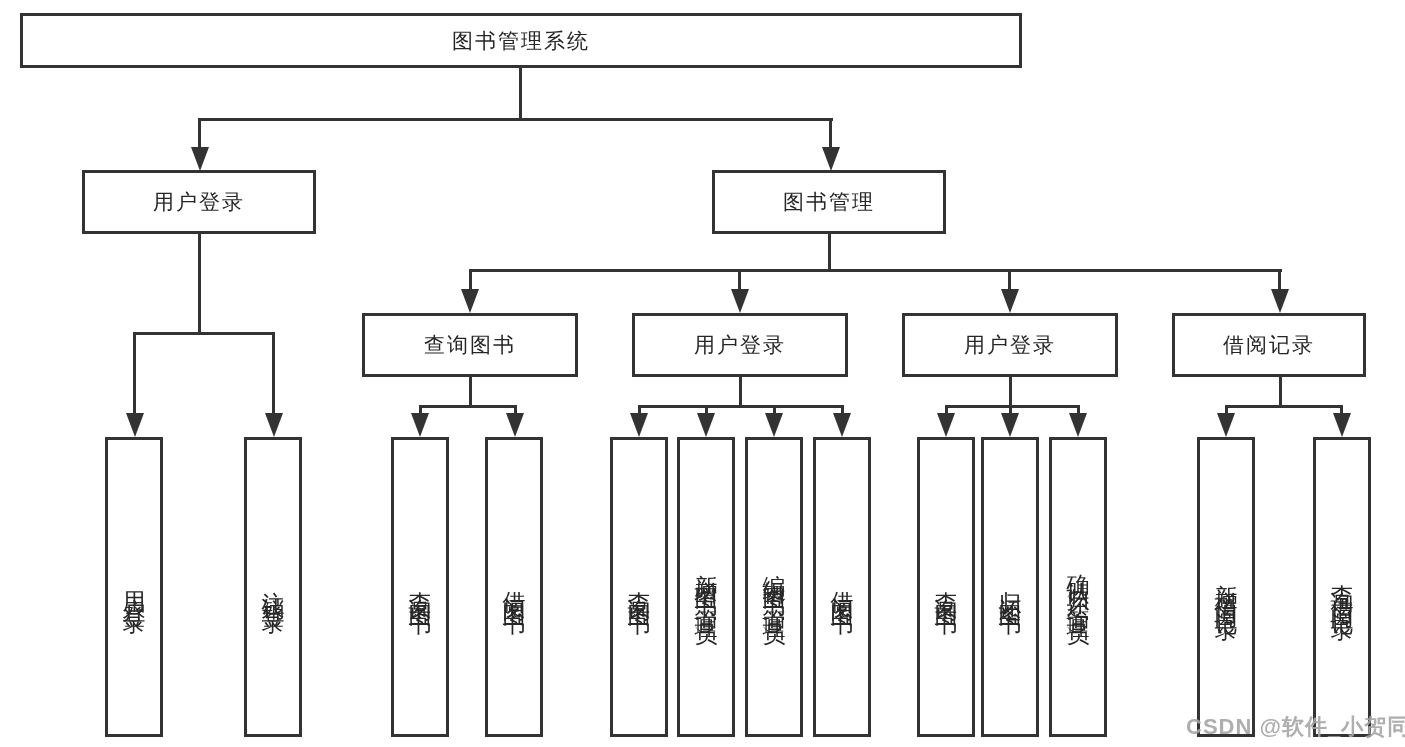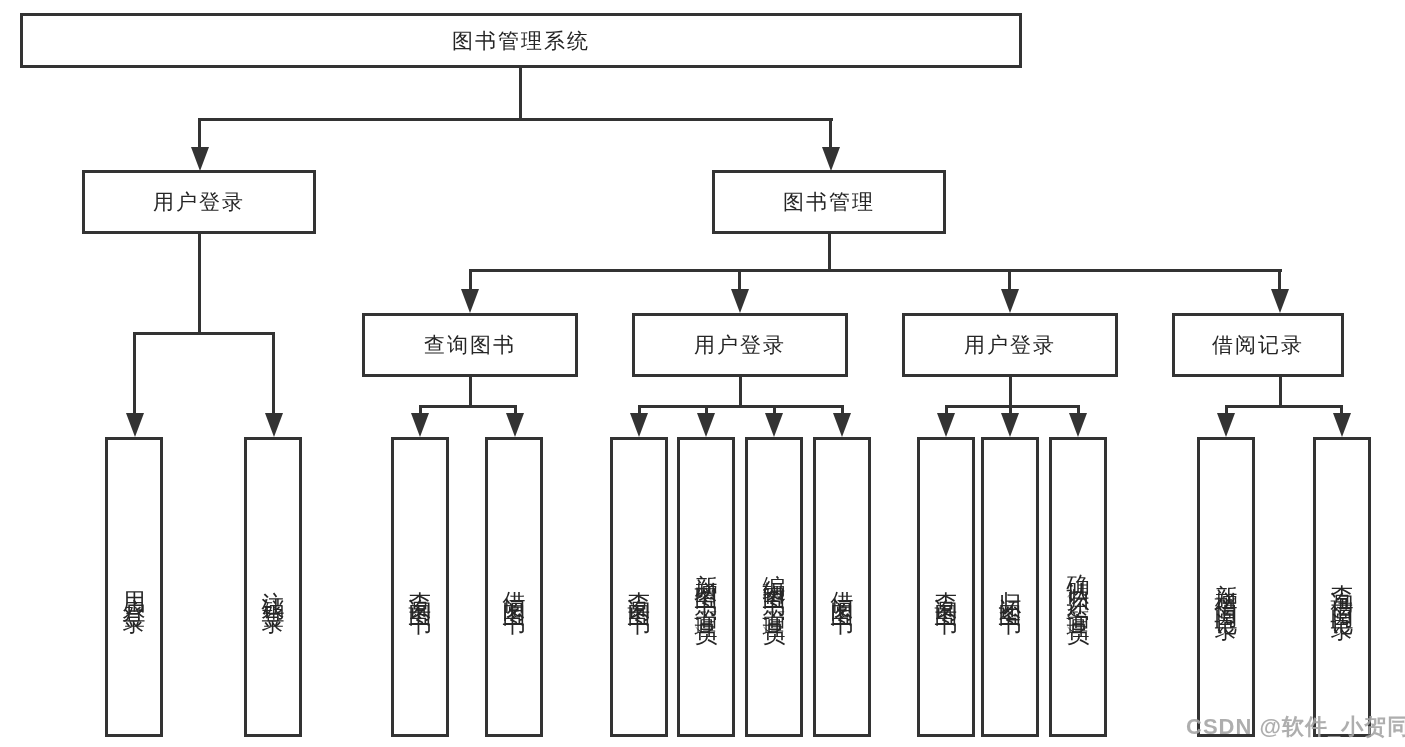--- a/index.html
+++ b/index.html
@@ -81,21 +81,21 @@
 
   <div class="node" style="left:362px;top:313px;width:216px;height:64px;">
     <span>查询图书</span>
   </div>
   <div class="node" style="left:632px;top:313px;width:216px;height:64px;">
     <span>用户登录</span>
   </div>
   <div class="node" style="left:902px;top:313px;width:216px;height:64px;">
     <span>用户登录</span>
   </div>
-  <div class="node" style="left:1172px;top:313px;width:172px;height:64px;">
+  <div class="node" style="left:1172px;top:313px;width:194px;height:64px;">
     <span>借阅记录</span>
   </div>
 
   <div class="vline" style="left:469px;top:377px;height:31px;"></div>
   <div class="hline" style="left:419px;top:405px;width:98px;"></div>
   <div class="vline" style="left:419px;top:405px;height:12px;"></div>
   <div class="vline" style="left:514px;top:405px;height:12px;"></div>
   <div class="arrow" style="left:411px;top:413px;"></div>
   <div class="arrow" style="left:506px;top:413px;"></div>
 

